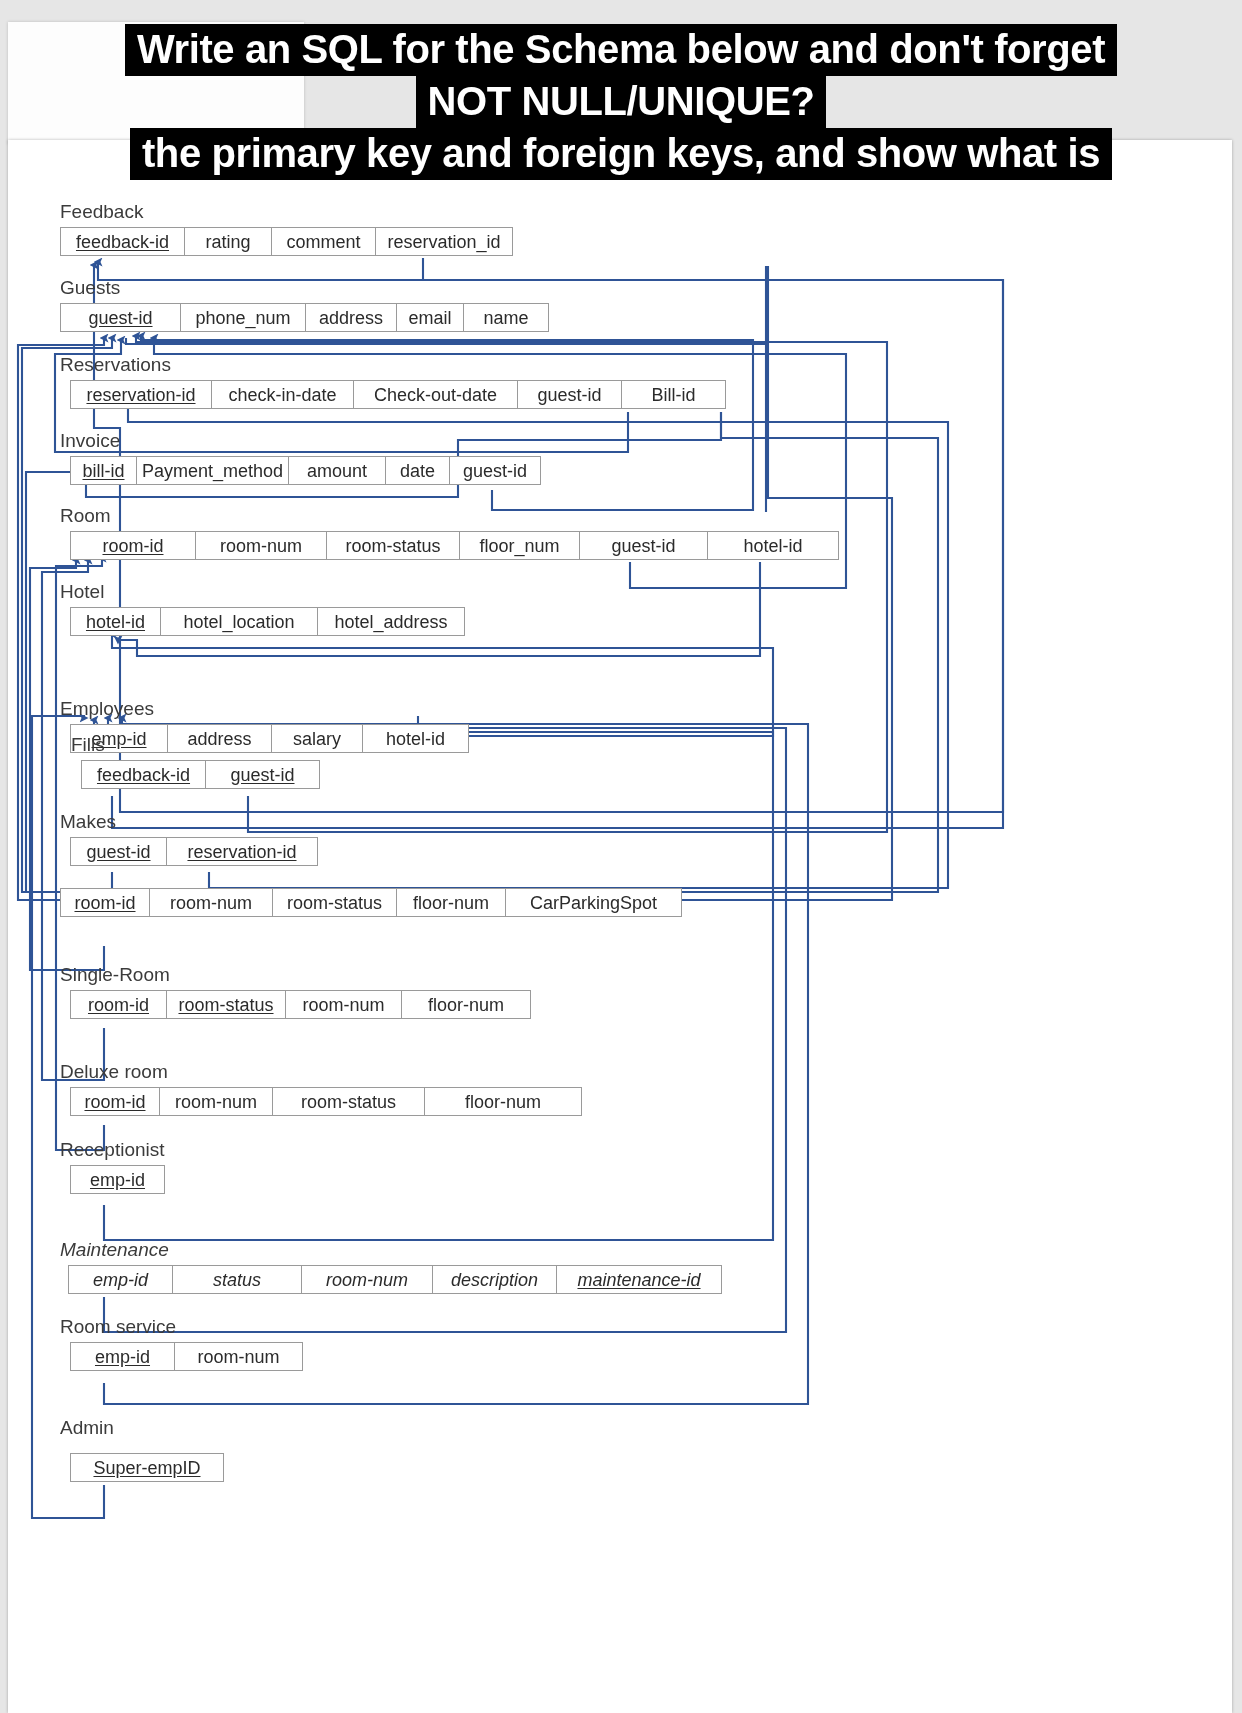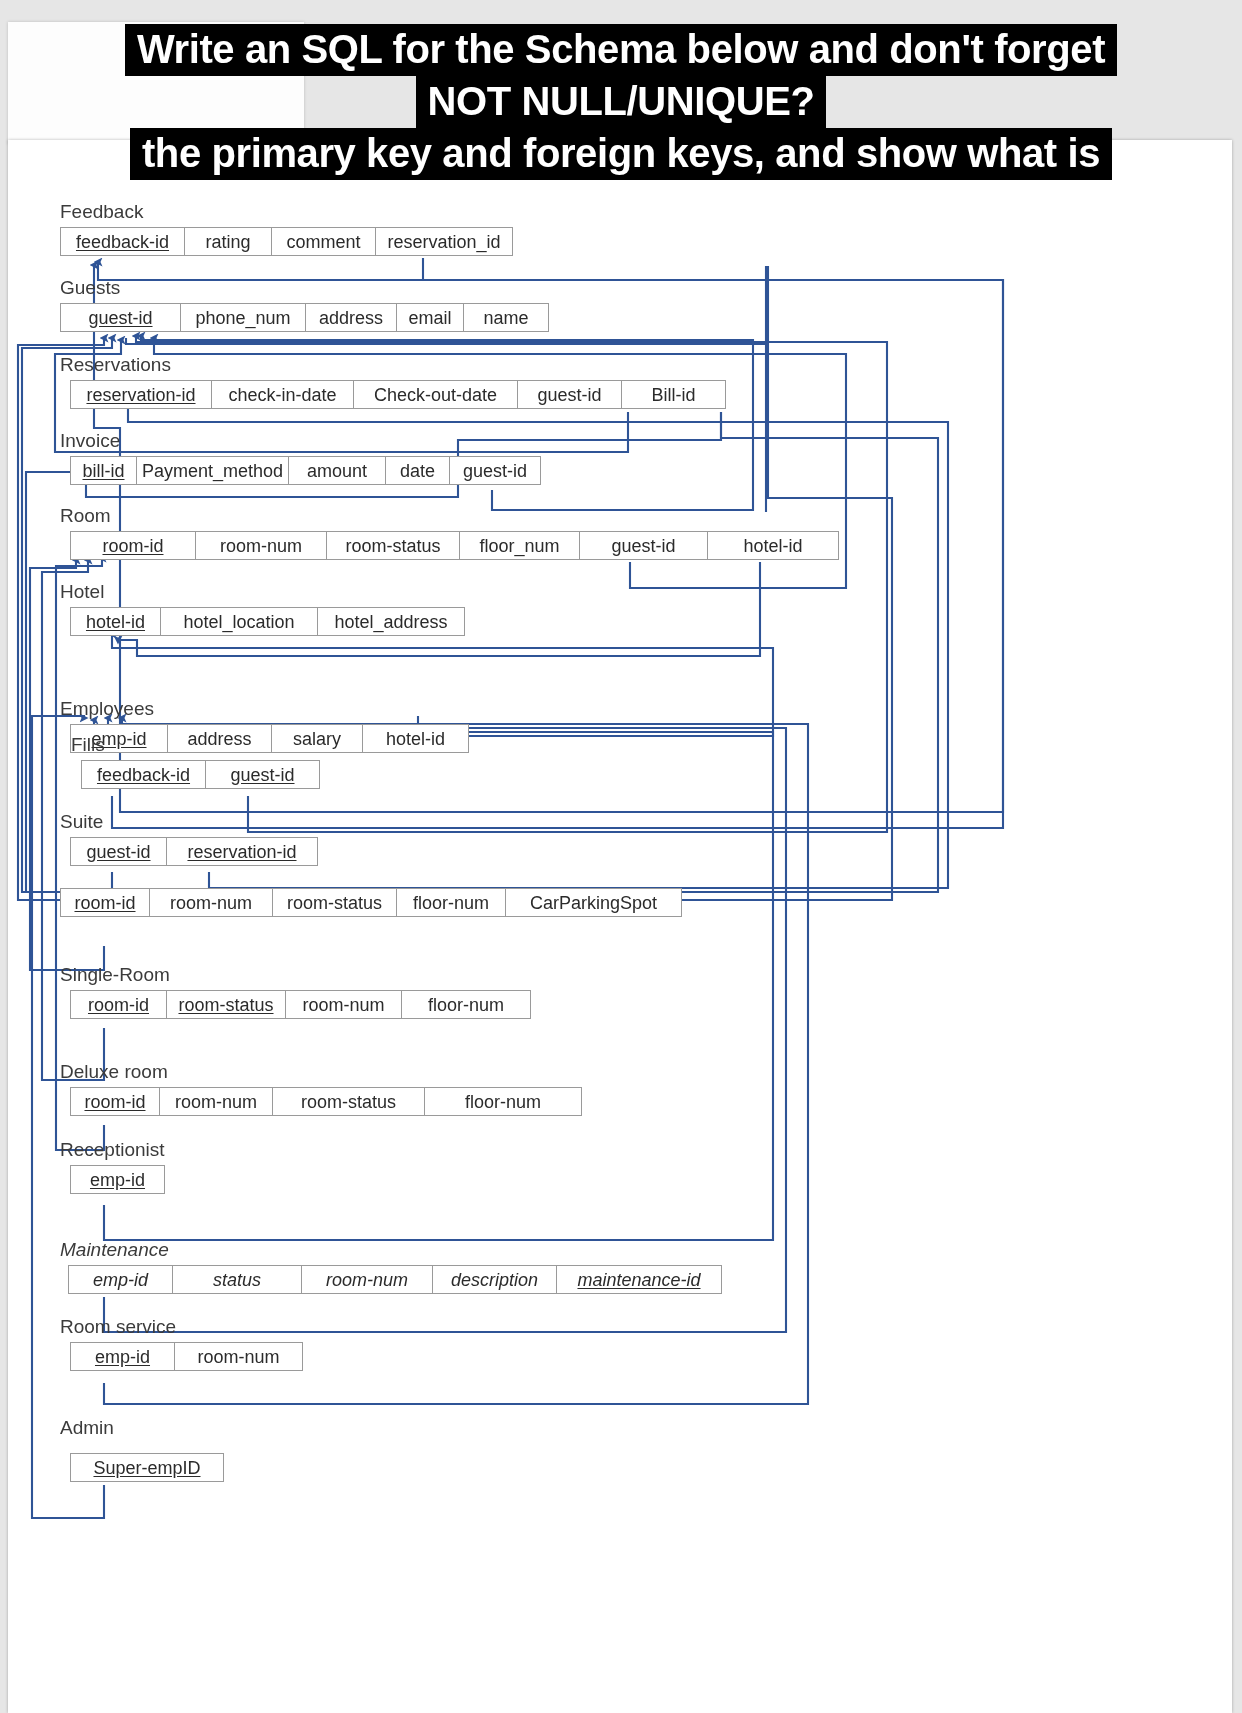--- a/index.html
+++ b/index.html
@@ -312,21 +312,21 @@
         <div class="attr pk" style="width:124px">
             <span>feedback-id</span>
           </div>
         <div class="attr pk" style="width:113px">
             <span>guest-id</span>
           </div>
       </div>
     </div>
 
     <div class="entity" style="left:52px; top:672px;">
-      <div class="entity-name">Suite</div>
+      <div class="entity-name">Makes</div>
       <div class="attr-row" style="margin-left:10px">
         <div class="attr pk" style="width:96px">
             <span>guest-id</span>
           </div>
         <div class="attr pk" style="width:150px">
             <span>reservation-id</span>
           </div>
       </div>
     </div>
 

